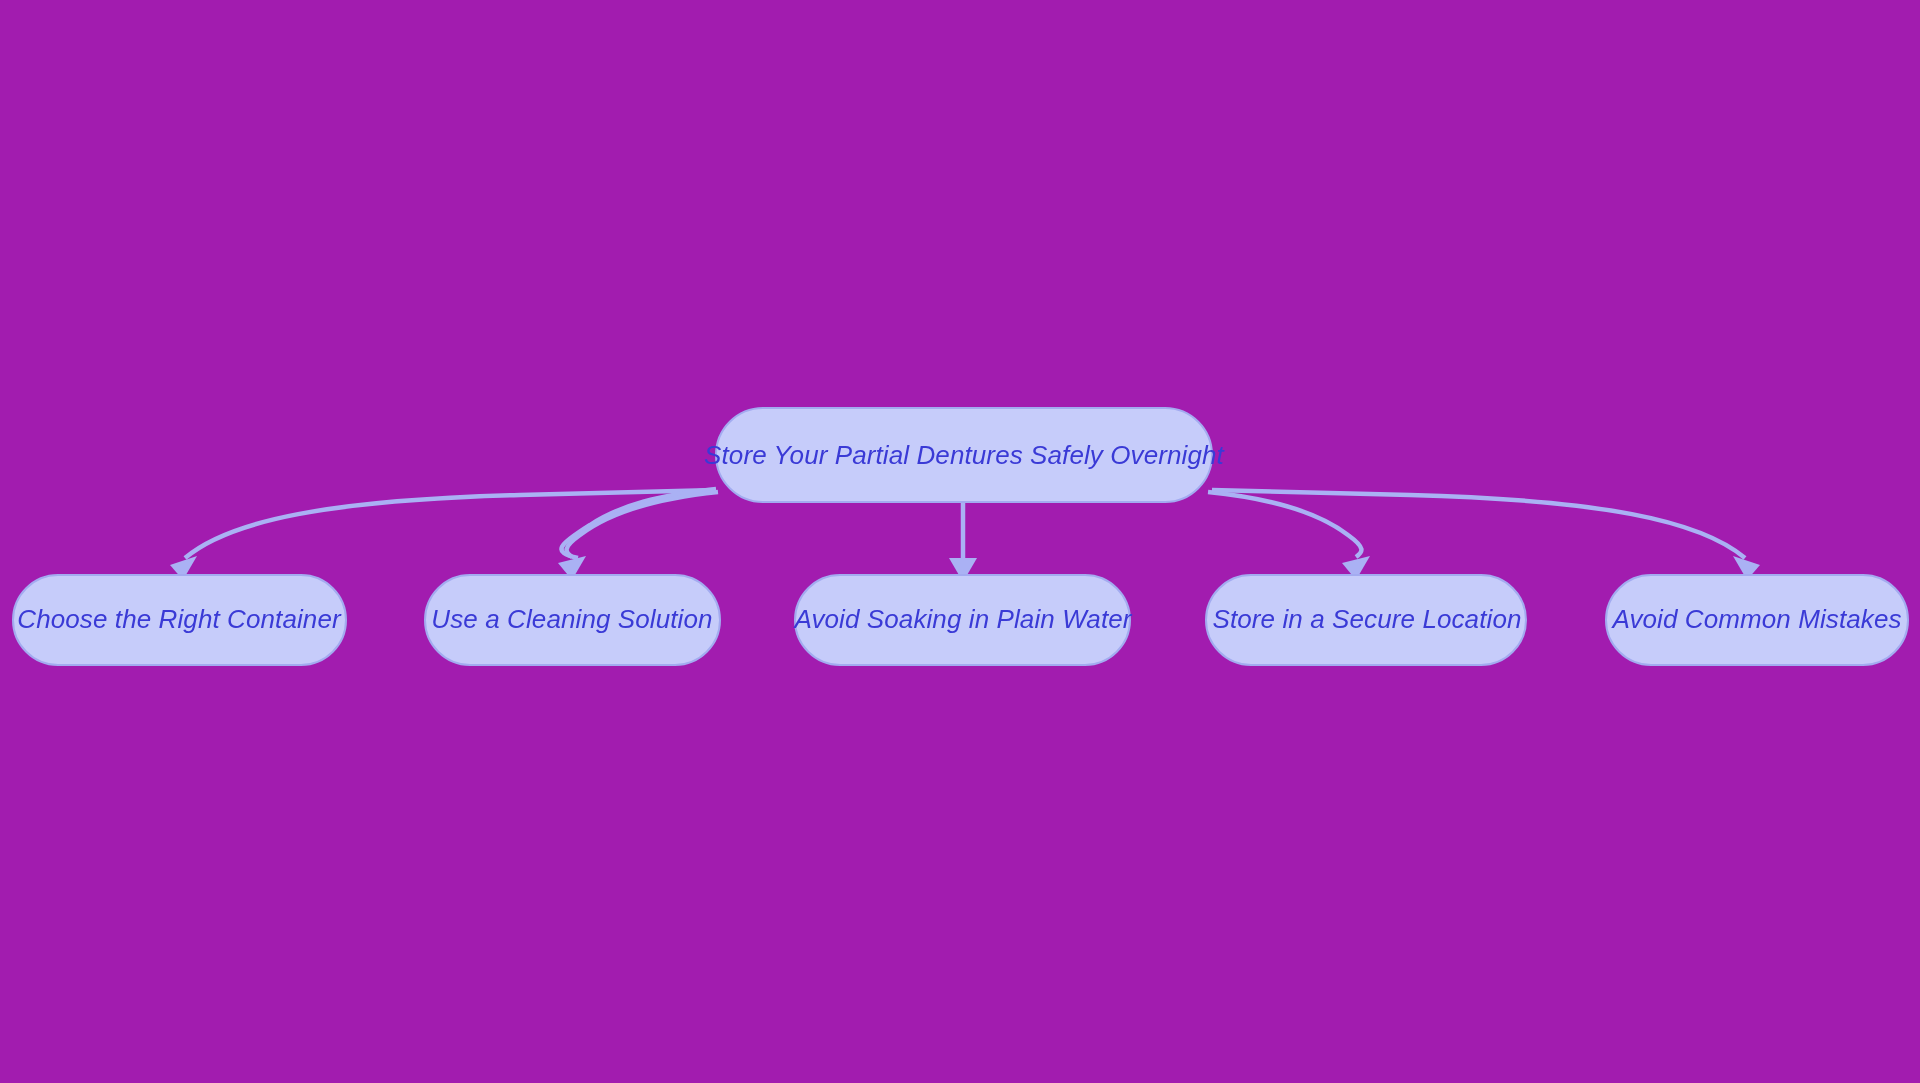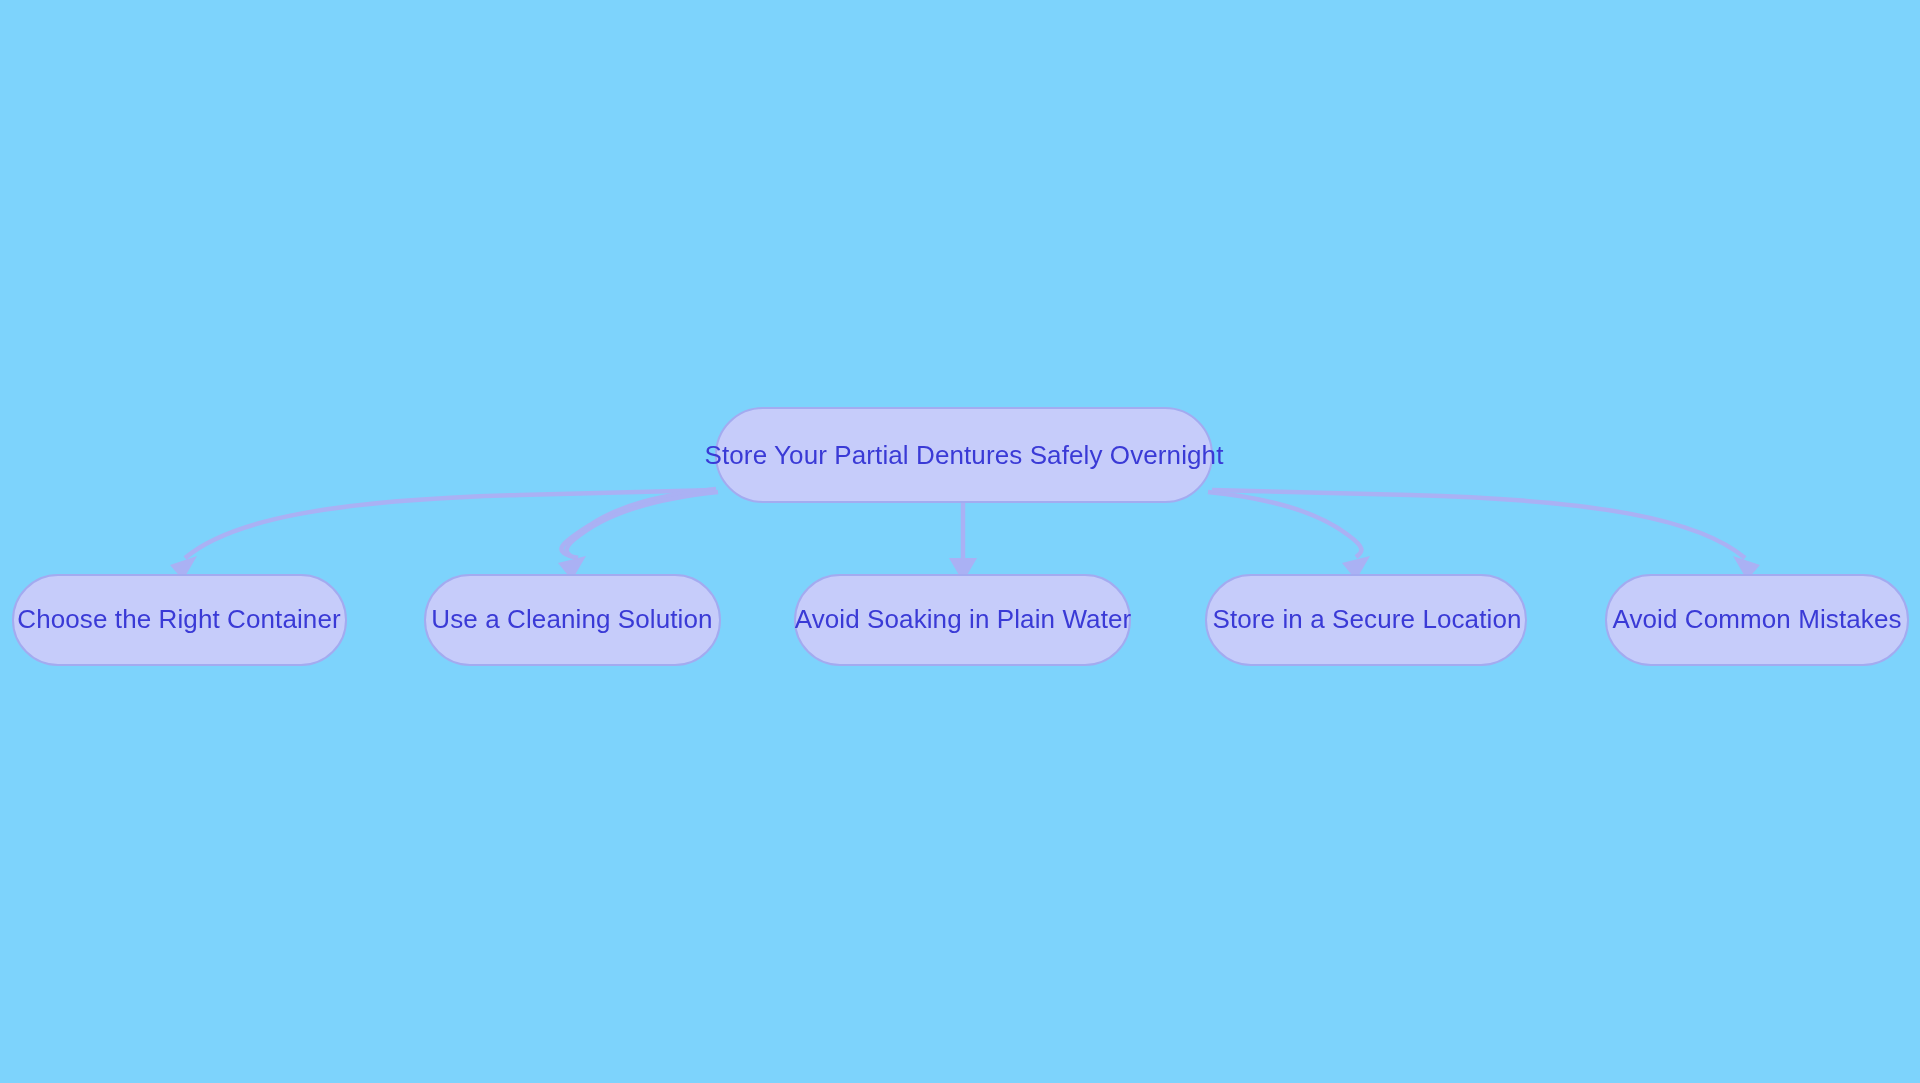--- a/index.html
+++ b/index.html
@@ -11,21 +11,22 @@
   body {
     width: 1920px;
     height: 1083px;
     font-family: "Liberation Sans", sans-serif;
     overflow: hidden;
   }
   #diagram-root {
     position: relative;
     width: 1920px;
     height: 1083px;
-    background: #7dd3fc;
+    background: #a21caf;
+    font-style: italic;
   }
   svg#flowchart {
     display: block;
     width: 1920px;
     height: 1083px;
   }
   .node-shape {
     fill: #c6ccfa;
     stroke: #a3abf0;
     stroke-width: 2;

